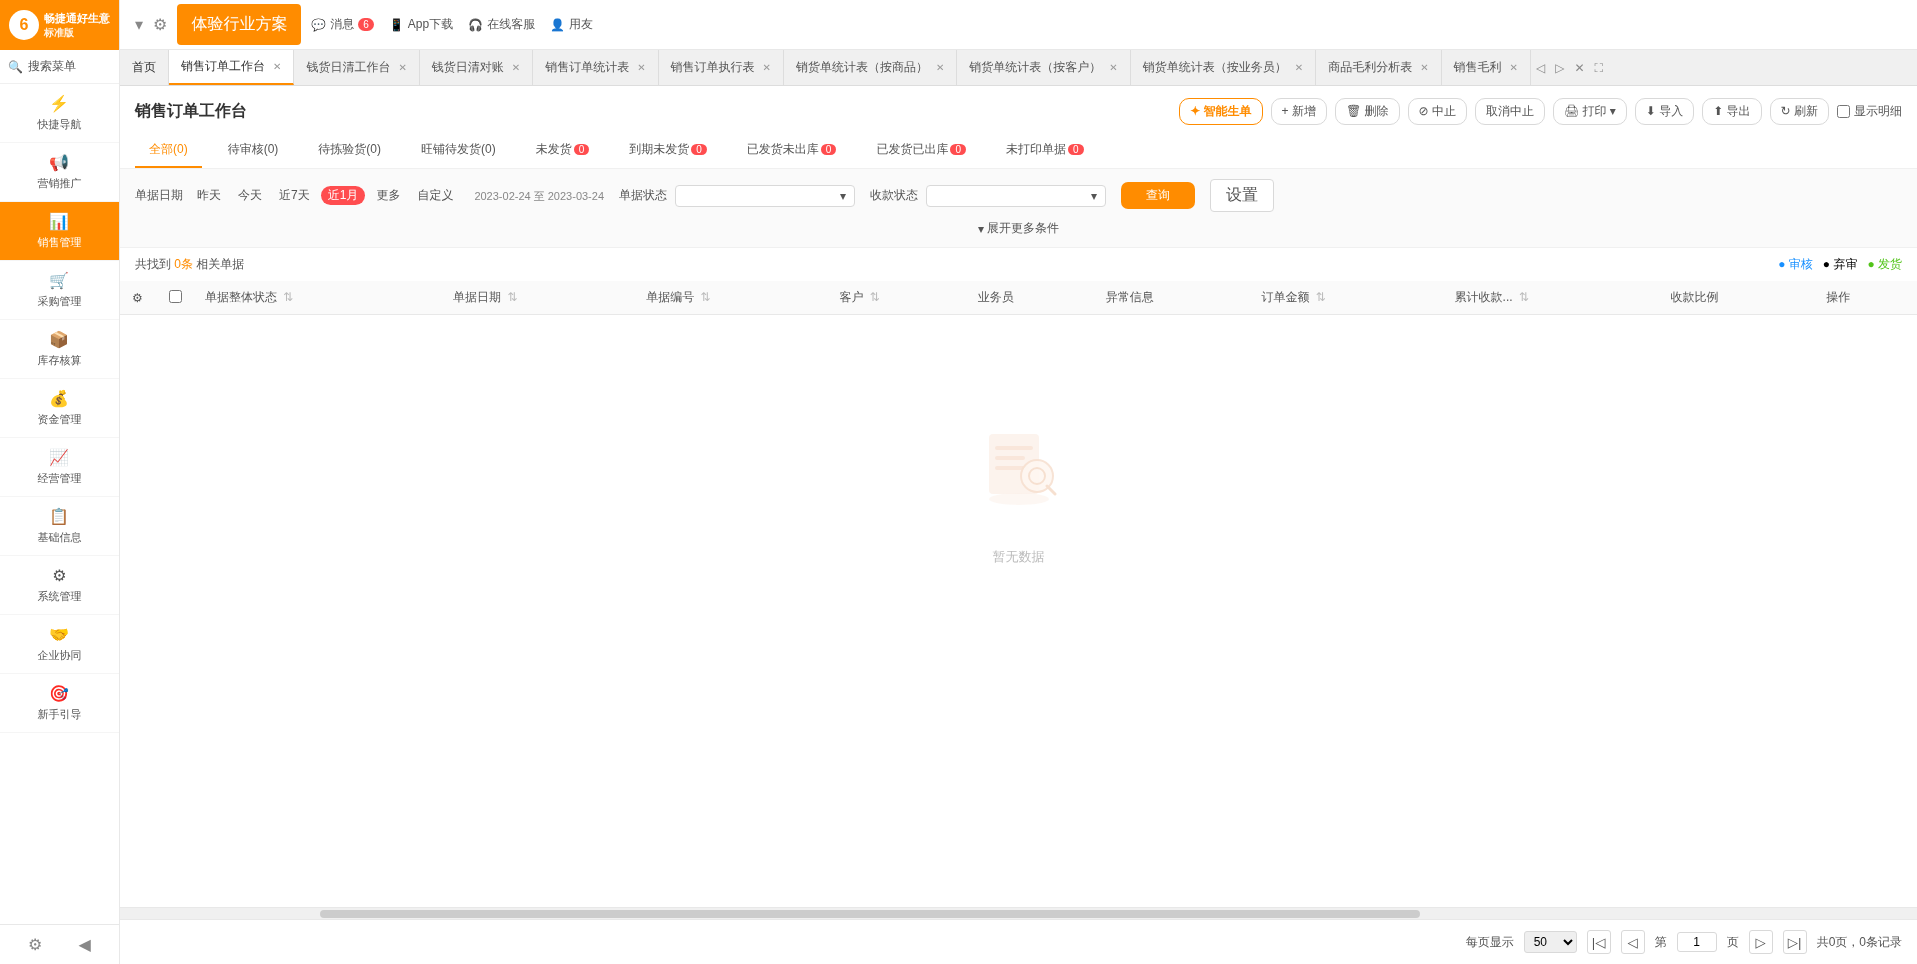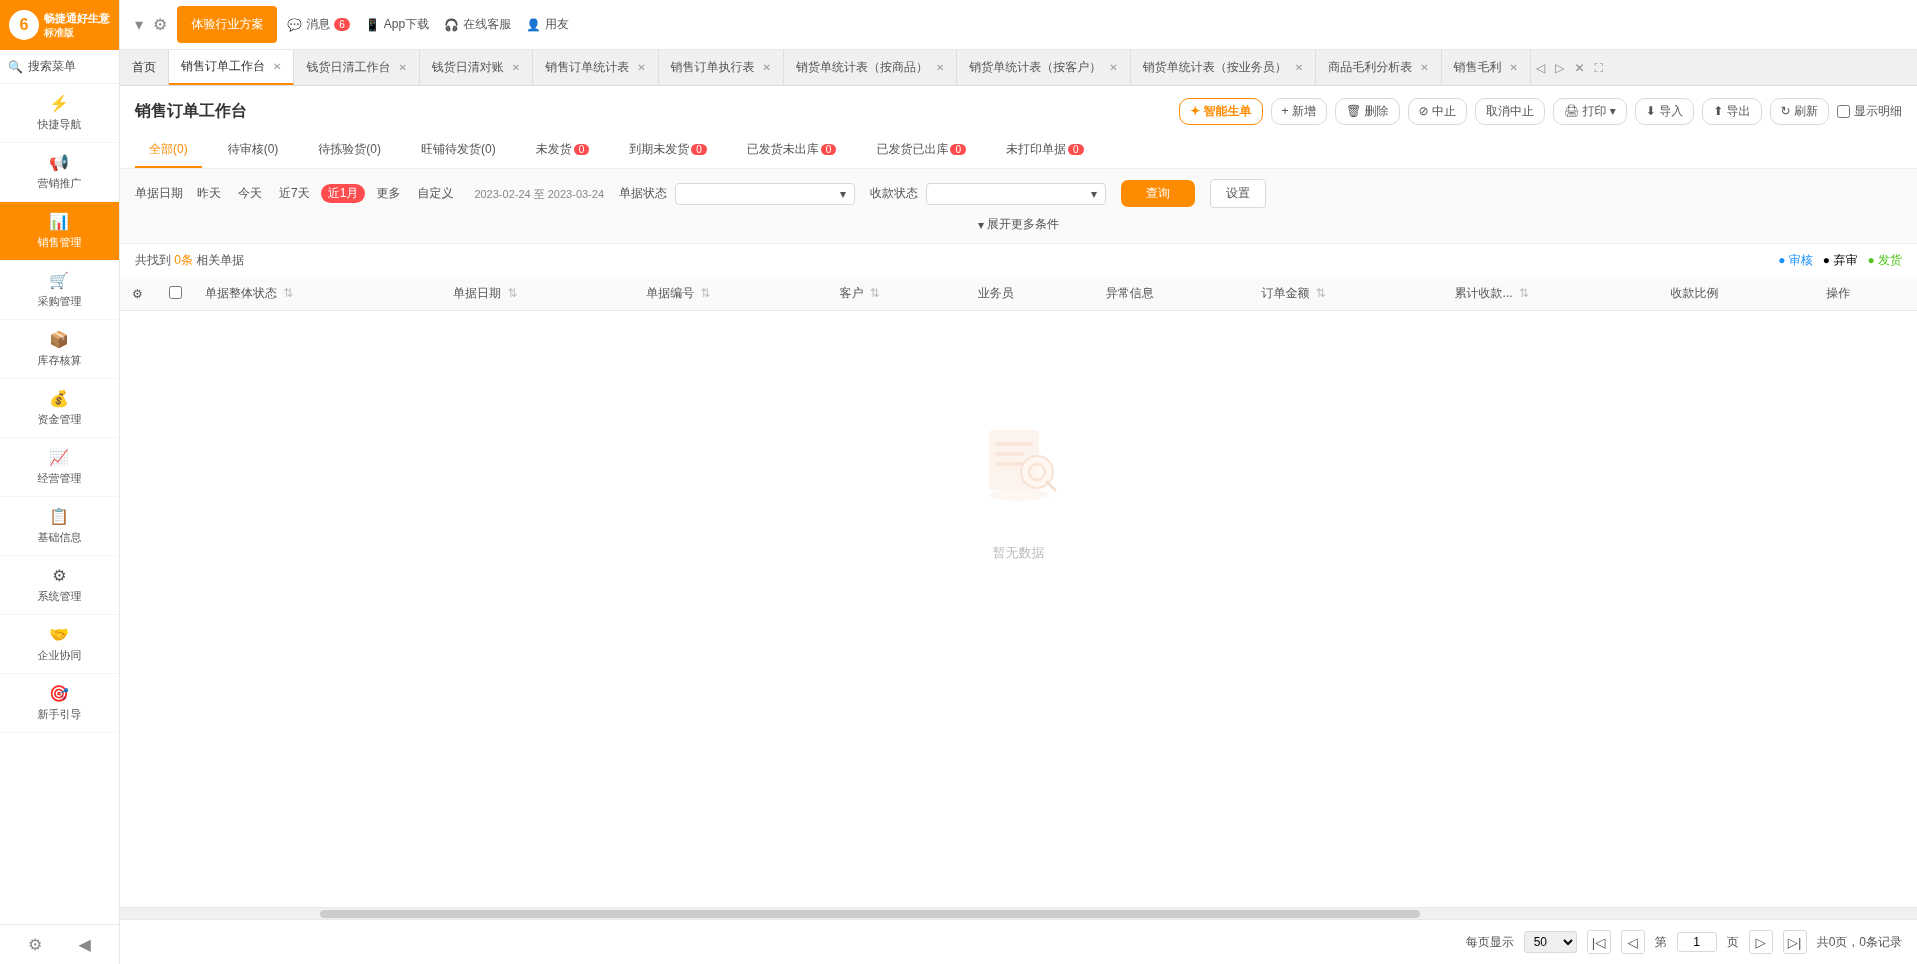--- a/index.html
+++ b/index.html
@@ -16,21 +16,21 @@
     .sidebar-item.active { background: #ff8c00; color: white; }
     .sidebar-item .icon { font-size: 16px; }
     .sidebar-bottom { margin-top: auto; display: flex; align-items: center; justify-content: space-around; padding: 10px; border-top: 1px solid #e8e8e8; }
 
     
     .main { flex: 1; display: flex; flex-direction: column; overflow: hidden; }
 
     
     .topbar { height: 50px; background: white; display: flex; align-items: center; padding: 0 15px; gap: 10px; border-bottom: 1px solid #e8e8e8; }
     .topbar-title { flex: 1; font-size: 13px; color: #333; display: flex; align-items: center; gap: 5px; }
-    .topbar-industry-btn { background: #ff8c00; color: white; border: none; padding: 10px 14px; border-radius: 4px; cursor: pointer; font-size: 12px; }
+    .topbar-industry-btn { background: #ff8c00; color: white; border: none; padding: 10px 14px; border-radius: 4px; cursor: pointer; font-size: 16px; }
     .topbar-settings { color: #888; cursor: pointer; font-size: 16px; }
     .topbar-right { display: flex; align-items: center; gap: 15px; color: #555; font-size: 12px; }
     .topbar-right-item { display: flex; align-items: center; gap: 4px; cursor: pointer; }
     .badge { background: #ff4d4f; color: white; border-radius: 10px; padding: 1px 5px; font-size: 10px; }
 
     
     .tabbar { height: 36px; background: #f0f0f0; display: flex; align-items: stretch; border-bottom: 1px solid #ddd; overflow: hidden; }
     .tab { padding: 0 12px; display: flex; align-items: center; gap: 5px; cursor: pointer; font-size: 12px; color: #555; white-space: nowrap; border-right: 1px solid #ddd; background: #f0f0f0; }
     .tab.active { background: white; color: #333; border-bottom: 2px solid #ff8c00; }
     .tab.home { color: #333; }
@@ -58,21 +58,21 @@
     .search-row { display: flex; align-items: center; gap: 15px; flex-wrap: wrap; }
     .search-field { display: flex; align-items: center; gap: 8px; }
     .search-label { color: #555; white-space: nowrap; font-size: 12px; }
     .search-value { display: flex; align-items: center; gap: 5px; font-size: 12px; }
     .date-option { padding: 2px 6px; cursor: pointer; color: #555; border-radius: 3px; }
     .date-option.active { background: #ff4d4f; color: white; border-radius: 10px; padding: 1px 7px; }
     .date-range { color: #888; font-size: 11px; margin-top: 2px; }
     .expand-btn { display: flex; align-items: center; gap: 3px; color: #555; cursor: pointer; font-size: 12px; }
     .select-box { border: 1px solid #d9d9d9; border-radius: 4px; padding: 3px 8px; min-width: 150px; background: white; display: flex; align-items: center; justify-content: space-between; cursor: pointer; font-size: 12px; color: #555; }
     .btn-query { background: #ff8c00; color: white; border: none; padding: 5px 25px; border-radius: 7px; cursor: pointer; font-size: 12px; }
-    .btn-settings { background: white; color: #555; border: 1px solid #d9d9d9; padding: 5px 15px; border-radius: 4px; cursor: pointer; font-size: 12px; }
+    .btn-settings { background: white; color: #555; border: 1px solid #d9d9d9; padding: 5px 15px; border-radius: 4px; cursor: pointer; font-size: 16px; }
 
     
     .table-header { padding: 8px 15px; display: flex; align-items: center; justify-content: space-between; gap: 40px; }
     .table-info { font-size: 12px; color: #555; }
     .table-info span { color: #ff8c00; }
     .table-actions { display: flex; gap: 10px; }
     .table-action { font-size: 12px; color: #555; cursor: pointer; display: flex; align-items: center; gap: 3px; }
     .table-action.review { color: #1890ff; }
     .table-action.cancel { color: #000000; }
     .table-action.ship { color: #52c41a; }

